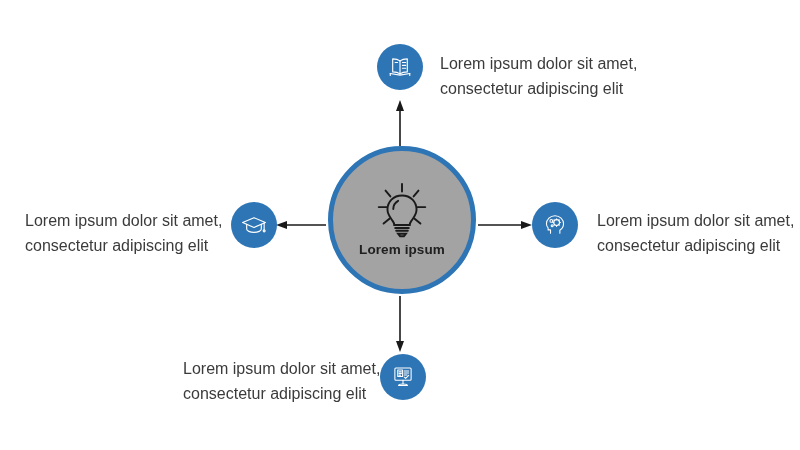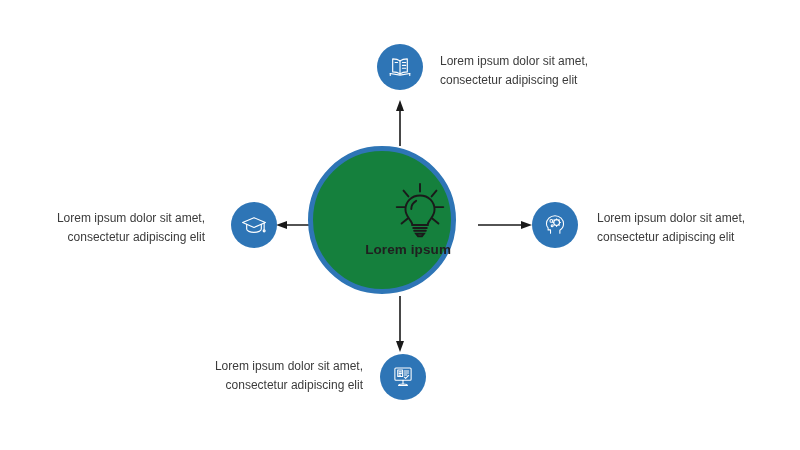--- a/index.html
+++ b/index.html
@@ -17,31 +17,31 @@
   #stage {
     position: relative;
     width: 800px;
     height: 450px;
     background: #ffffff;
   }
 
   
   .hub {
     position: absolute;
-    left: 308px;
+    left: 328px;
     top: 146px;
     width: 148px;
     height: 148px;
     border-radius: 50%;
-    background: #15803d;
+    background: #a3a3a3;
     border: 5px solid #2e75b6;
     box-sizing: border-box;
     display: flex;
     flex-direction: column;
-    align-items: flex-end;
+    align-items: center;
     justify-content: center;
   }
   .hub-icon {
     width: 62px;
     height: 62px;
     margin-top: -4px;
     margin-bottom: 2px;
     display: block;
   }
   .hub-label {
@@ -64,21 +64,21 @@
     justify-content: center;
   }
   .node-circle svg {
     width: 26px;
     height: 26px;
     display: block;
   }
 
   .node-text {
     position: absolute;
-    font-size: 12px;
+    font-size: 16px;
     line-height: 1.55;
     color: #3b3b3b;
     width: 180px;
   }
   .node-text.align-left  { text-align: left; }
   .node-text.align-right { text-align: right; }
   .node-text .line { display: block; white-space: nowrap; }
 
   
   #node-top-circle    { left: 377px; top: 44px; }

